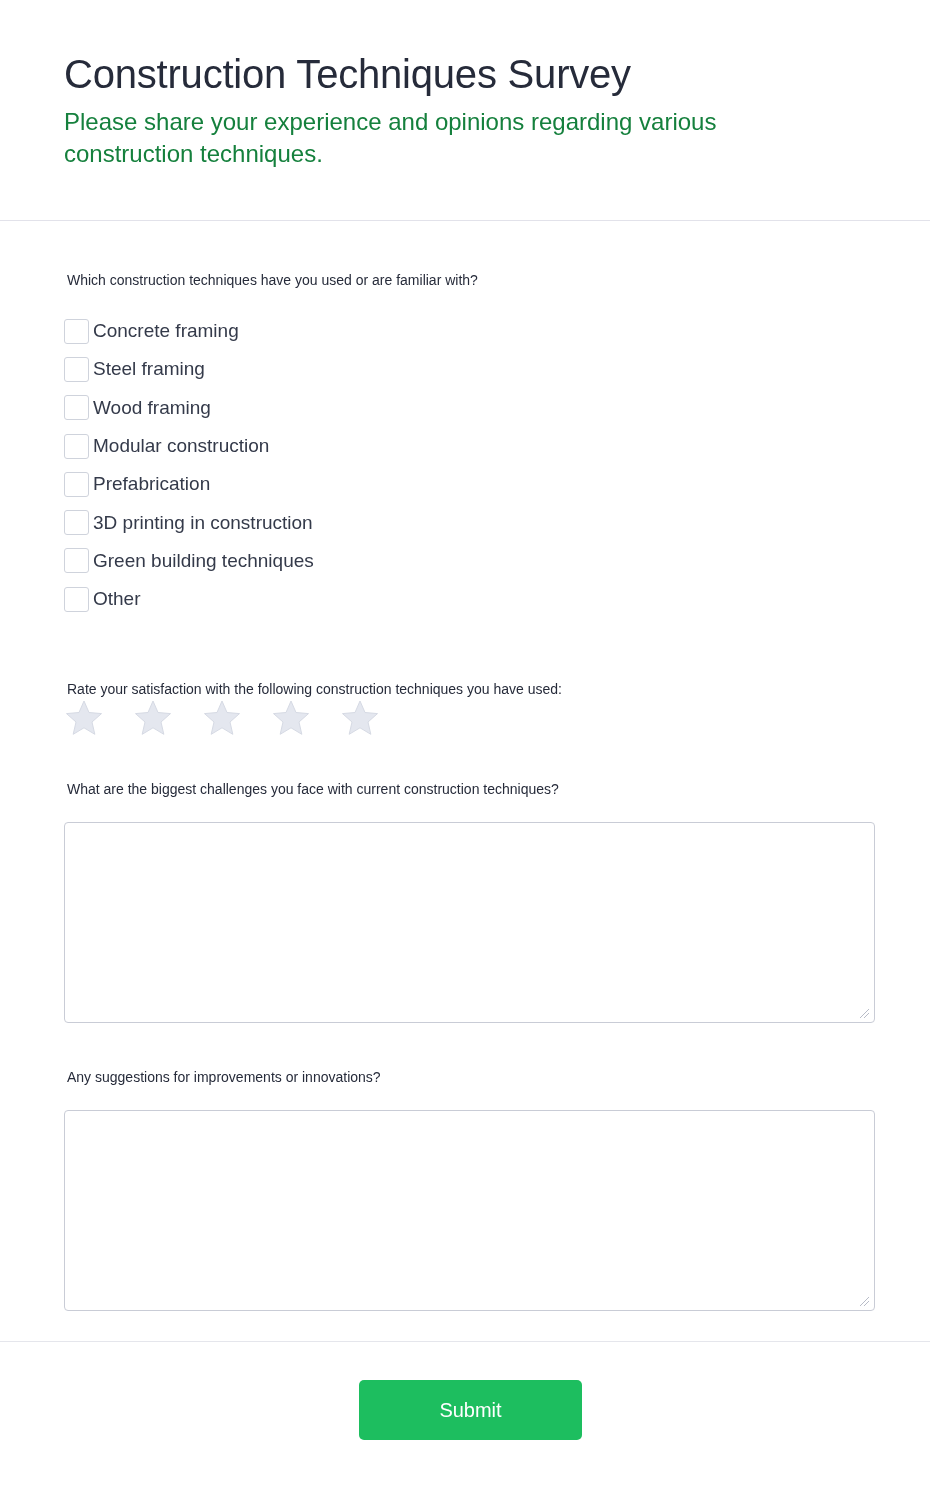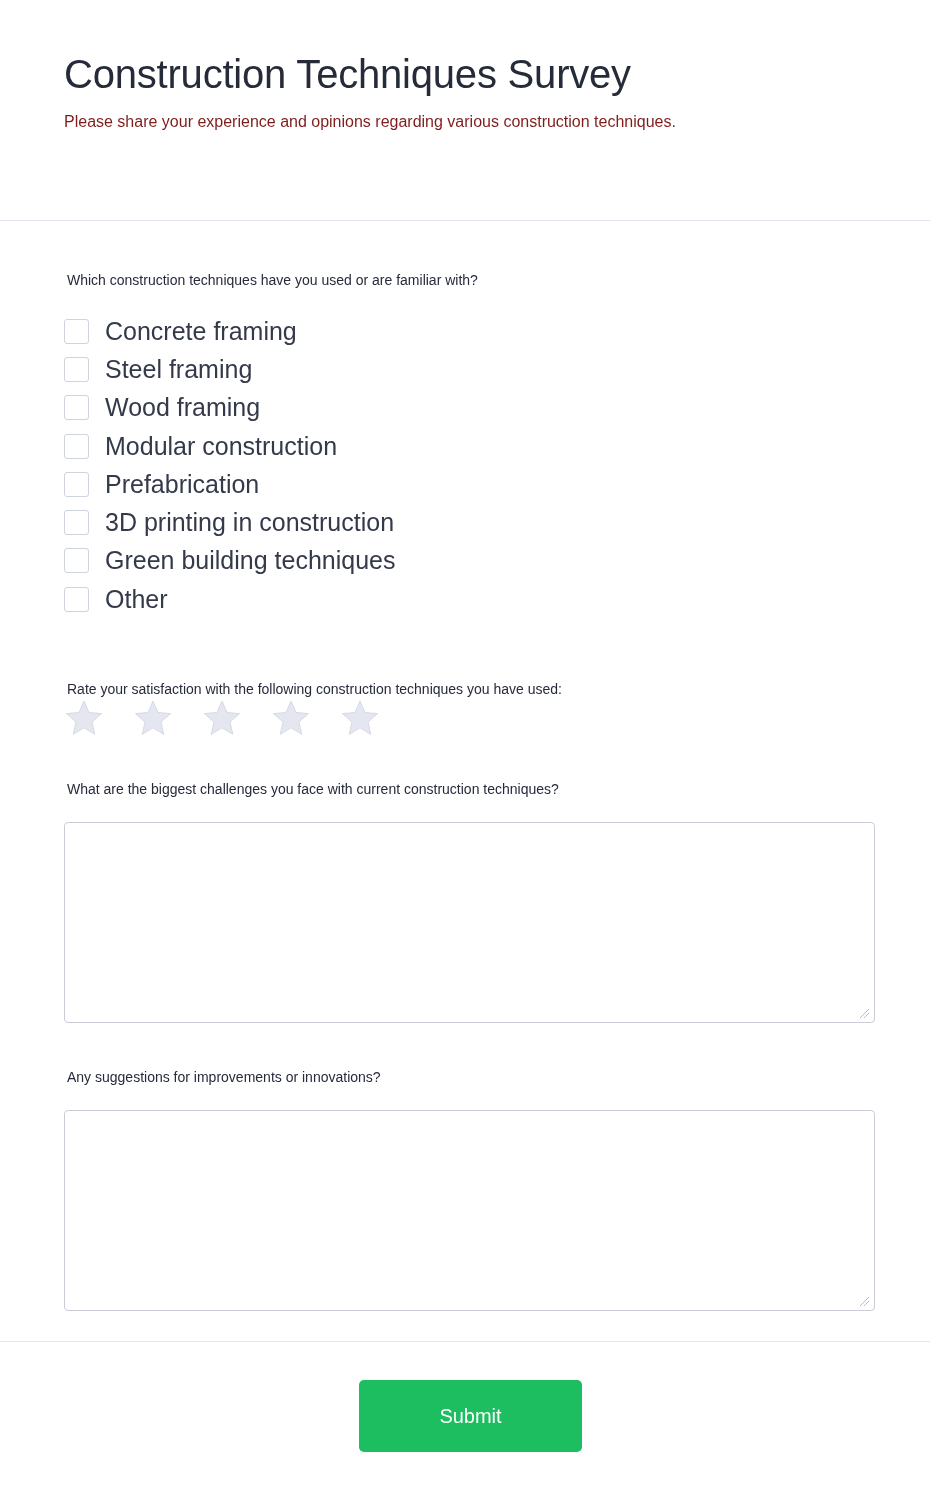--- a/index.html
+++ b/index.html
@@ -1,38 +1,38 @@
 <!DOCTYPE html>
 <html><head>
 <meta charset="utf-8">
 <style>
   * { box-sizing: border-box; margin: 0; padding: 0; }
   html, body { width: 930px; height: 1489px; background: #ffffff; }
   body { font-family: "Liberation Sans", "DejaVu Sans", sans-serif; color: #1f2937; position: relative; }
   .header { position: absolute; left: 0; top: 0; width: 930px; height: 221px; border-bottom: 1px solid #e2e2ea; }
   .title { position: absolute; left: 64px; top: 52px; font-size: 40px; font-weight: 400; color: #262b3a; letter-spacing: -0.2px; }
-  .subtitle { position: absolute; left: 64px; top: 106px; width: 740px; font-size: 16px; line-height: 32px; color: #7f1d1d; }
+  .subtitle { position: absolute; left: 64px; top: 106px; width: 740px; font-size: 24px; line-height: 32px; color: #15803d; }
   .question { position: absolute; left: 67px; font-size: 14px; color: #262b3a; white-space: nowrap; }
   .q1 { top: 272px; }
   .q2 { top: 657px; margin-top: 24px; }
   .q3 { top: 781px; }
   .q4 { top: 1069px; }
   .options { position: absolute; left: 64px; top: 312px; }
   .option { display: flex; align-items: center; height: 38.3px; cursor: pointer; }
   .checkbox { width: 25px; height: 25px; border: 1.5px solid #cfd3dc; border-radius: 3px; background: #fff; flex: none; }
-  .option-label { margin-left: 16px; font-size: 25px; color: #343a4a; }
+  .option-label { margin-left: 4px; font-size: 19px; color: #343a4a; }
   .stars { position: absolute; left: 64px; top: 698px; display: flex; }
   .star { width: 40px; height: 40px; margin-right: 29px; cursor: pointer; }
   .star svg { width: 40px; height: 40px; display: block; }
   .textarea { position: absolute; left: 64px; width: 811px; height: 201px; border: 1.5px solid #c9ccd6; border-radius: 4px; background: #fff; resize: none; font-family: "Liberation Sans", sans-serif; font-size: 16px; padding: 8px; }
   .ta1 { top: 822px; }
   .ta2 { top: 1110px; }
   .grip { position: absolute; width: 12px; height: 12px; pointer-events: none; }
   .footer-line { position: absolute; left: 0; top: 1341px; width: 930px; height: 1px; background: #e5e6ec; }
-  .submit { position: absolute; left: 359px; top: 1380px; width: 223px; height: 72px; background: #1dbe5f; border: none; border-radius: 5px; color: #ffffff; font-size: 20px; font-family: "Liberation Sans", sans-serif; cursor: pointer; }
+  .submit { position: absolute; left: 359px; top: 1380px; width: 223px; height: 60px; background: #1dbe5f; border: none; border-radius: 5px; color: #ffffff; font-size: 20px; font-family: "Liberation Sans", sans-serif; cursor: pointer; }
 </style>
 </head>
 <body>
 
 <div class="header">
   <h1 class="title">Construction Techniques Survey</h1>
   <p class="subtitle">Please share your experience and opinions regarding various construction techniques.</p>
 </div>
 
 <div class="question q1">Which construction techniques have you used or are familiar with?</div>

